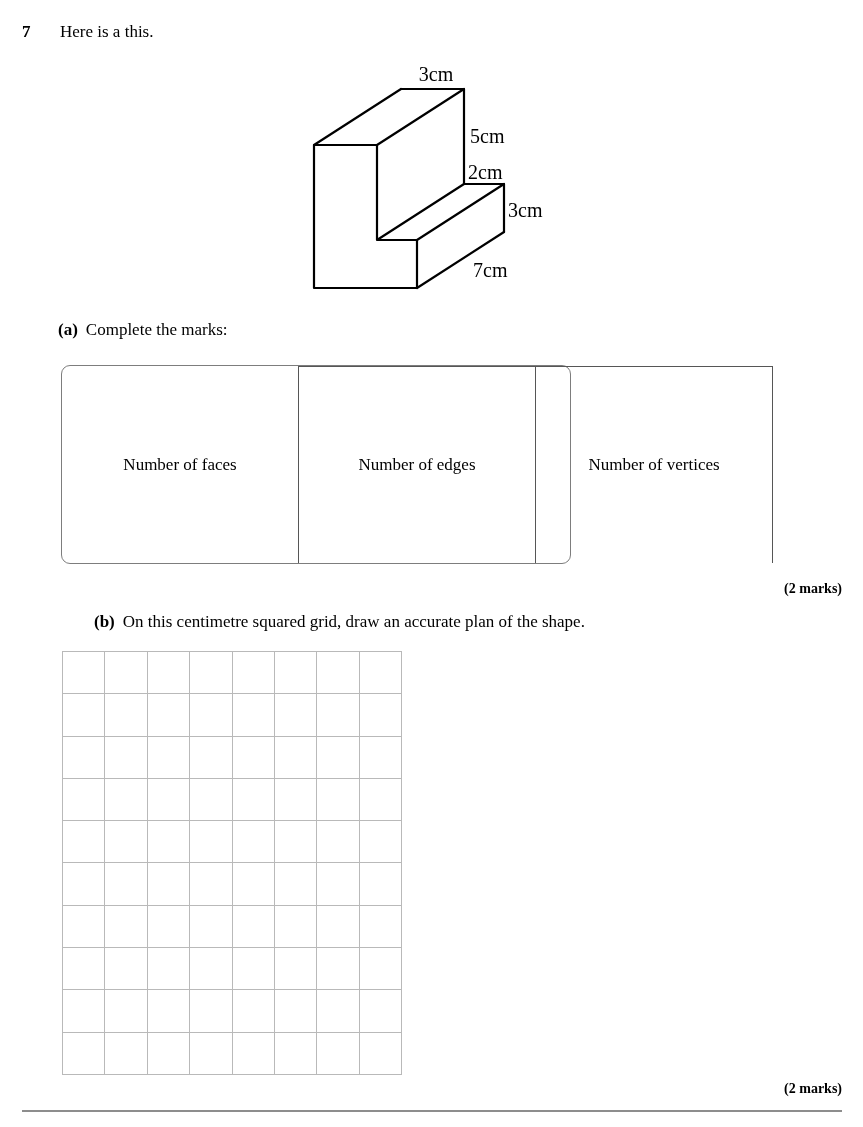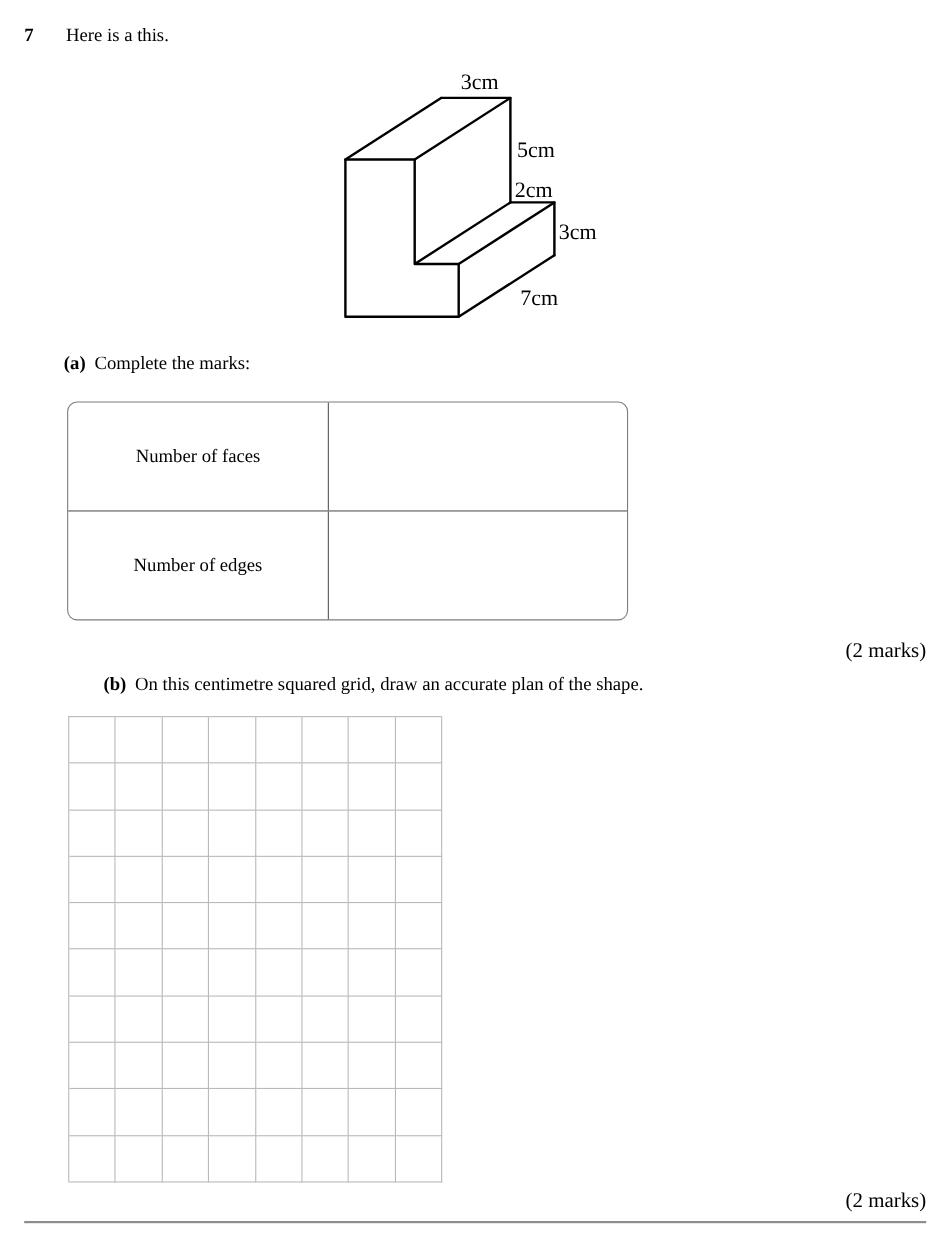--- a/index.html
+++ b/index.html
@@ -18,35 +18,34 @@
   .qline .lbl { font-weight: bold; margin-right: 8px; }
 
   
   .ans-table {
     position: absolute;
     left: 61px; top: 365px;
     width: 508px; height: 197px;
     border: 1.5px solid #7d7d7d;
     border-radius: 9px;
     display: flex;
-    flex-direction: column;
     background: #ffffff;
   }
   .ans-row { flex: 1 1 0; display: flex; }
   .ans-row + .ans-row { border-top: 1.5px solid #565656; justify-content: space-between; }
   .ans-label {
     width: 236px;
     border-right: 1.5px solid #565656;
     display: flex; align-items: center; justify-content: center;
     font-size: 17px;
   }
   .ans-value { flex: 1 1 0; }
 
   
-  .marks { font-size: 19px; font-weight: normal; }
+  .marks { font-size: 14px; font-weight: bold; }
 
   
   .cm-grid {
     position: absolute;
     left: 62px; top: 651px;
     display: grid;
     border-top: 1px solid #b9b9b9;
     border-left: 1px solid #b9b9b9;
   }
   .cm-grid .cell {
@@ -100,20 +99,24 @@
 
   <div class="ans-table">
     <div class="ans-row">
       <div class="ans-label">Number of faces</div>
       <div class="ans-value"></div>
     </div>
     <div class="ans-row">
       <div class="ans-label">Number of edges</div>
       <div class="ans-value"></div>
     </div>
+    <div class="ans-row">
+      <div class="ans-label">Number of vertices</div>
+      <div class="ans-value"></div>
+    </div>
   </div>
 
   <div class="abs marks" style="right:21px; top:581px;">(2 marks)</div>
 
   <div class="abs txt qline" style="left:58px; top:611px;margin-left:36px;">
     <span class="lbl">(b)</span><span>On this centimetre squared grid, draw an accurate plan of the shape.</span>
   </div>
 
   <div class="cm-grid" style="grid-template-columns: repeat(8, 42.4px);">
       <div class="cell"></div>

